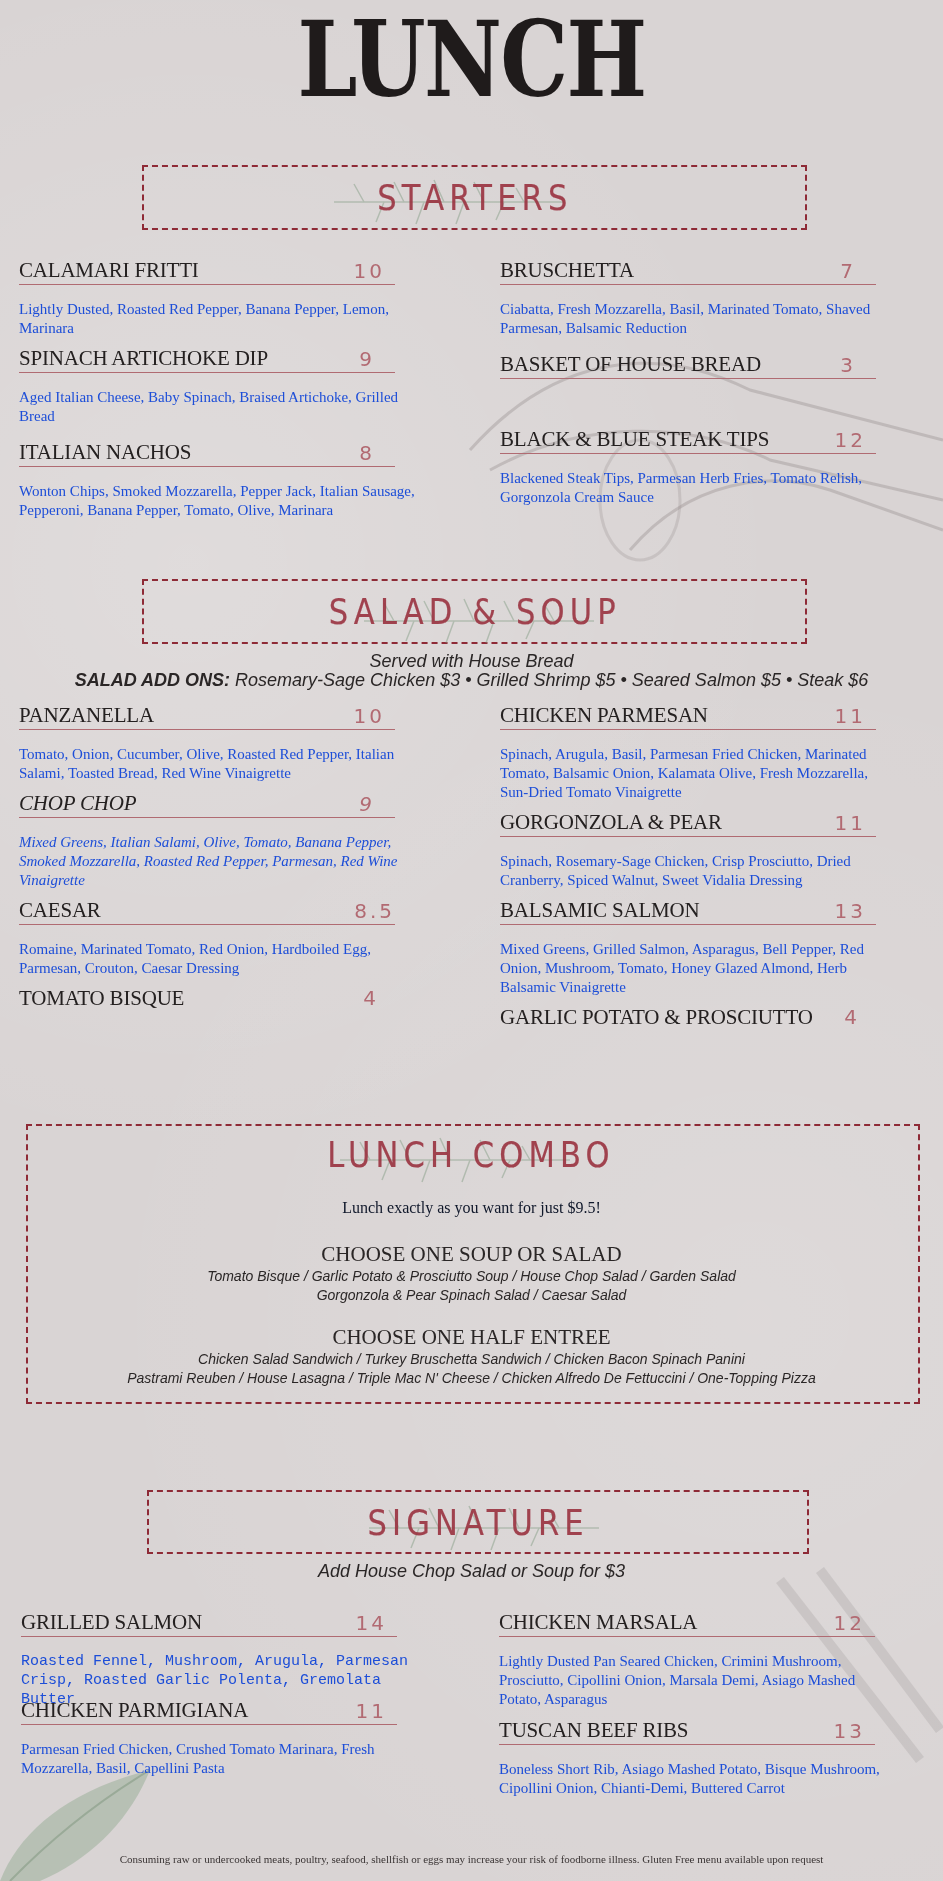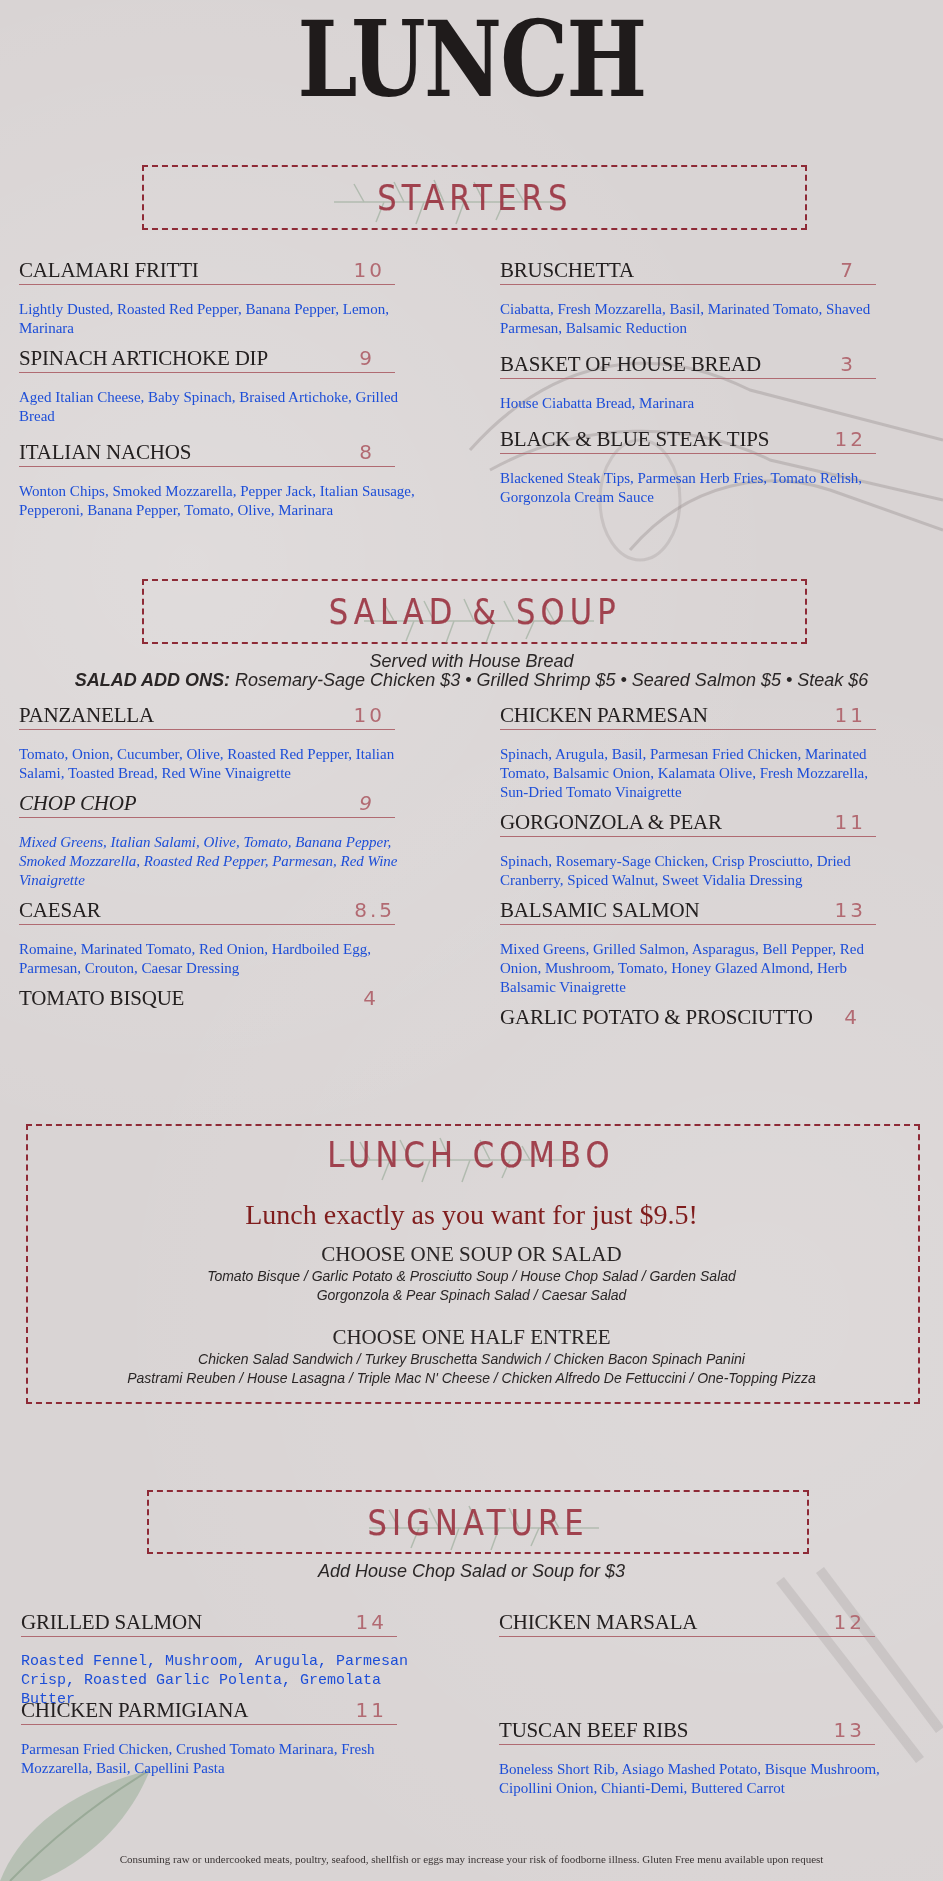--- a/index.html
+++ b/index.html
@@ -27,40 +27,40 @@
     font-family: "DejaVu Sans", sans-serif; font-weight: 200;
     font-size: 36px; letter-spacing: 6px; color: #9a3240;
     transform: scaleX(0.85); -webkit-text-stroke: 0.2px #9a3240;
     font-weight: normal; opacity: 0.9;
   }
   .sprig {
     position: absolute; width: 250px; height: 70px; pointer-events: none; opacity: 0.45;
   }
   .item { position: absolute; width: 380px; }
   .item-head {
-    display: flex; justify-content: space-between; align-items: flex-start;
+    display: flex; justify-content: space-between; align-items: center;
     border-bottom: 1.5px solid #b06b72; width: 376px; padding-bottom: 1px;
   }
   .item-name { font-size: 21px; color: #242020; letter-spacing: -0.2px; }
   .item-price {
     font-family: "DejaVu Sans", sans-serif; font-weight: normal;
     font-size: 20px; color: #b26a72; letter-spacing: 3px; margin-right: 2px;
   }
   .item-desc {
     font-size: 15px; line-height: 19px; color: #1d4ed8; margin-top: 15px; width: 395px;
   }
   .plain-head { display: flex; justify-content: space-between; width: 360px; }
   .note {
     left: 0; width: 943px; text-align: center;
     font-family: "Liberation Sans", sans-serif; font-style: italic;
     font-size: 18px; color: #2a2626;
   }
   .note b { font-weight: bold; }
   .combo-text { left: 0; width: 943px; text-align: center; }
-  .combo-tag { font-size: 28px; color: #7f1d1d; }
+  .combo-tag { font-size: 16px; color: #0f172a; }
   .combo-head { font-size: 21px; color: #2a2626; }
   .combo-list {
     font-family: "Liberation Sans", sans-serif; font-style: italic;
     font-size: 14px; color: #2a2626; line-height: 19px;
   }
   .footer {
     left: 0; width: 943px; text-align: center; top: 1853px;
     font-size: 11px; color: #3a3434;
   }
   .deco { position: absolute; pointer-events: none; }
@@ -126,21 +126,20 @@
       <span class="item-name">BRUSCHETTA</span>
       <span class="item-price" style="margin-right:20px;">7</span>
     </div>
   <div class="item-desc">Ciabatta, Fresh Mozzarella, Basil, Marinated Tomato, Shaved Parmesan, Balsamic Reduction</div>
 </div>
 <div class="item" style="left:500px;top:352px;">
   <div class="item-head">
       <span class="item-name">BASKET OF HOUSE BREAD</span>
       <span class="item-price" style="margin-right:20px;">3</span>
     </div>
-  <div class="item-desc">House Ciabatta Bread, Marinara</div>
 </div>
 <div class="item" style="left:500px;top:427px;">
   <div class="item-head">
       <span class="item-name">BLACK &amp; BLUE STEAK TIPS</span>
       <span class="item-price" style="margin-right:10px;">12</span>
     </div>
   <div class="item-desc" style="width:420px;">Blackened Steak Tips, Parmesan Herb Fries, Tomato Relish, Gorgonzola Cream Sauce</div>
 </div>
 
 <div class="abs sec-box" style="left:142px;top:579px;width:665px;height:65px;">
@@ -255,20 +254,21 @@
       <span class="item-price" style="margin-right:10px;">11</span>
     </div>
   <div class="item-desc">Parmesan Fried Chicken, Crushed Tomato Marinara, Fresh Mozzarella, Basil, Capellini Pasta</div>
 </div>
 
 <div class="item" style="left:499px;top:1610px;">
   <div class="item-head">
       <span class="item-name">CHICKEN MARSALA</span>
       <span class="item-price" style="margin-right:10px;">12</span>
     </div>
+  <div class="item-desc" style="width:400px;">Lightly Dusted Pan Seared Chicken, Crimini Mushroom, Prosciutto, Cipollini Onion, Marsala Demi, Asiago Mashed Potato, Asparagus</div>
 </div>
 <div class="item" style="left:499px;top:1718px;">
   <div class="item-head">
       <span class="item-name">TUSCAN BEEF RIBS</span>
       <span class="item-price" style="margin-right:10px;">13</span>
     </div>
   <div class="item-desc" style="width:420px;">Boneless Short Rib, Asiago Mashed Potato, Bisque Mushroom, Cipollini Onion, Chianti-Demi, Buttered Carrot</div>
 </div>
 
 <div class="abs footer">Consuming raw or undercooked meats, poultry, seafood, shellfish or eggs may increase your risk of foodborne illness. Gluten Free menu available upon request</div>

